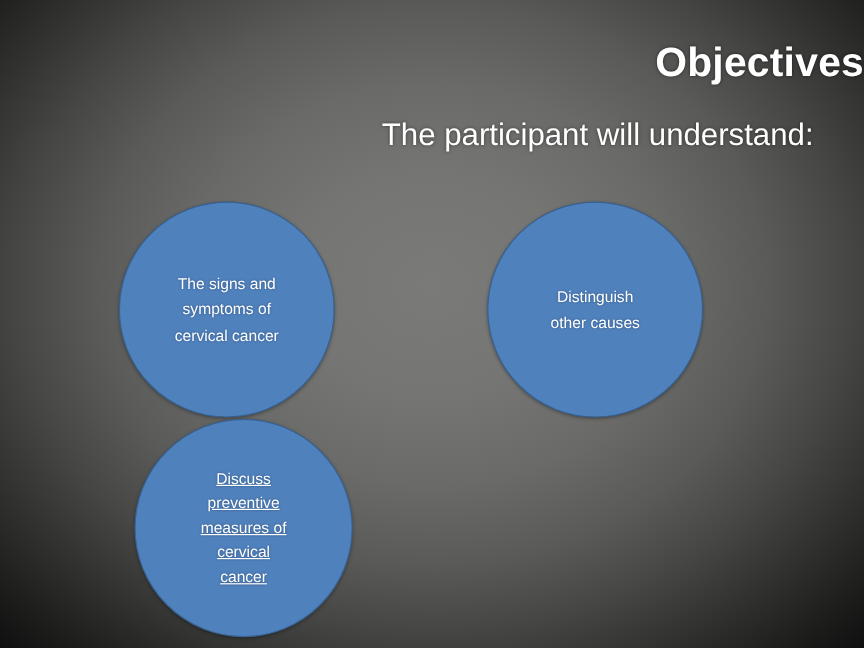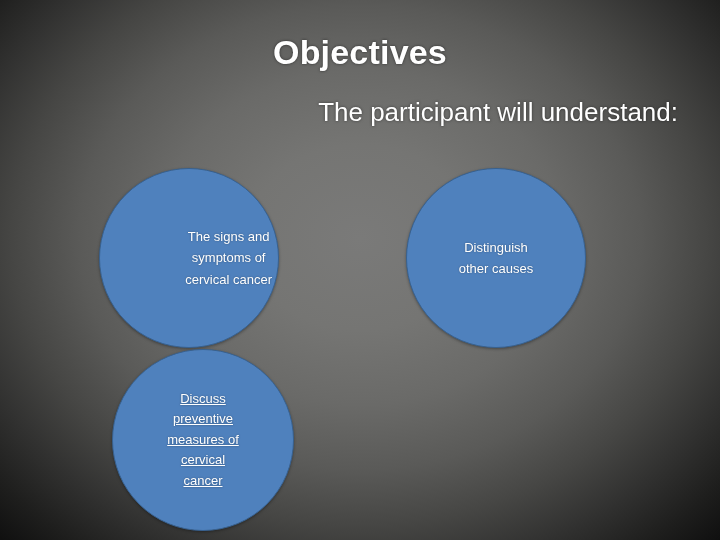--- a/index.html
+++ b/index.html
@@ -26,21 +26,21 @@
         #050505 97%,
         #000000 100%);
   }
 
   
   #title {
     position: absolute;
     left: 0;
     top: 34px;
     width: 720px;
-    text-align: center;
+    text-align: right;
     color: #ffffff;
     font-size: 34px;
     font-weight: bold;
     letter-spacing: 0.2px;
     line-height: 1.1;
     text-shadow: 0 0 3px rgba(0,0,0,0.55);
   }
   #subtitle {
     position: absolute;
     left: 38px;
@@ -70,21 +70,21 @@
     color: #ffffff;
     text-align: center;
     font-size: 13px;
     line-height: 1.62;
     padding: 0 6px;
     text-shadow: 0 0 2px rgba(0,0,0,0.35);
     white-space: pre-line;
   }
 
   
-  #bubble-signs   { left: 99px;  top: 168px; width: 180px; height: 180px; justify-content: flex-end; }
+  #bubble-signs   { left: 99px;  top: 168px; width: 180px; height: 180px; }
   #bubble-distinguish { left: 406px; top: 168px; width: 180px; height: 180px; }
   #bubble-identify{ left: 257px; top: 252px; width: 181px; height: 181px; z-index: 5; }
   #bubble-discuss { left: 112px; top: 349px; width: 182px; height: 182px; }
   #bubble-referral{ left: 391px; top: 352px; width: 182px; height: 182px; }
 
   #bubble-identify .label { line-height: 1.66; }
   #bubble-discuss .label  { line-height: 1.58; text-decoration: underline; }
 </style>
 </head>
 <body>

